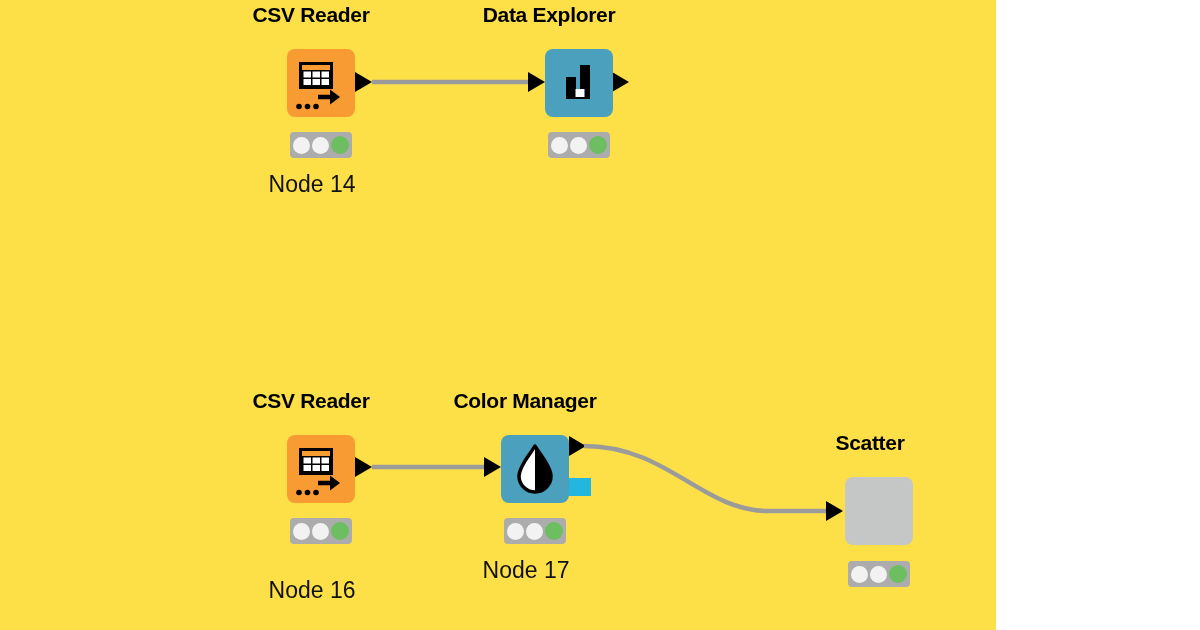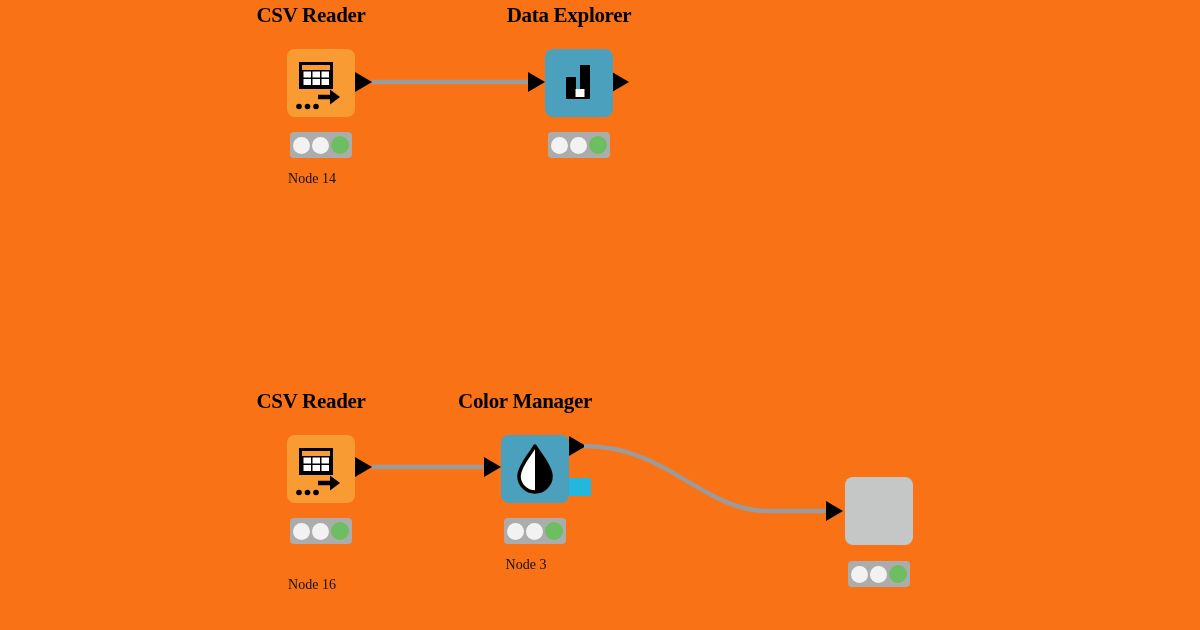--- a/index.html
+++ b/index.html
@@ -1,18 +1,18 @@
 <!DOCTYPE html>
 <html style="--source-node: #F99B33; --manager-node: #4BA0BD; --placeholder-node: #C5C6C6; --color-model-port: #23B7E0; --status-done: #6CBE60; --status-off: #F2F2F2; --traffic-bar: #ACACAC; --connection: #9B9B9B; --port: #000000;"><head>
 <meta charset="utf-8">
 <style>
   html,body { margin:0; padding:0; background:#ffffff; }
   .canvas {
-    position:relative; width:1200px; height:630px; background:#f97316;
-    font-family:Liberation Serif, serif; overflow:hidden;
+    position:relative; width:996px; height:630px; background:#fde047;
+    font-family:Liberation Sans, sans-serif; overflow:hidden;
   }
   svg.wires { position:absolute; left:0; top:0; }
   .wire { stroke:var(--connection); stroke-width:4.5; fill:none; }
   .port-tri { fill:var(--port); }
   .port-square { fill:var(--color-model-port); }
 
   .node-title {
     position:absolute; width:240px; text-align:center;
     font-size:21px; font-weight:700; letter-spacing:-0.3px; color:#000;
     white-space:nowrap;
@@ -28,30 +28,30 @@
   .traffic {
     position:absolute; width:62px; height:26px; border-radius:4px;
     background:var(--traffic-bar);
     display:flex; align-items:center; justify-content:center; gap:2px;
   }
   .dot { width:17px; height:17px; border-radius:50%; background:var(--status-off); }
   .dot.on { width:18px; height:18px; background:var(--status-done); }
 
   .node-label {
     position:absolute; width:200px; text-align:center;
-    font-size:14px; font-weight:400; color:#111; white-space:nowrap;
+    font-size:23px; font-weight:400; color:#111; white-space:nowrap;
   }
 
   
   .t14 { left:191px; top:3px; }
   .b14 { left:287px; top:49px; }
   .l14 { left:290px; top:132px; }
   .n14 { left:212px; top:171px; }
 
-  .t15 { left:449px; top:3px; }
+  .t15 { left:429px; top:3px; }
   .b15 { left:545px; top:49px; }
   .l15 { left:548px; top:132px; }
   .n15 { left:470px; top:171px; }
 
   
   .t16 { left:191px; top:389px; }
   .b16 { left:287px; top:435px; }
   .l16 { left:290px; top:518px; }
   .n16 { left:212px; top:557px;margin-top:20px; }
 
@@ -162,22 +162,23 @@
         </defs>
       <path d="M34,11 C30,18 18,31 18,41 a16,16 0 0 0 32,0 C50,31 38,18 34,11 Z" fill="#fff" stroke="#000" stroke-width="3.5" stroke-linejoin="round"></path>
       <path d="M34,11 C30,18 18,31 18,41 a16,16 0 0 0 32,0 C50,31 38,18 34,11 Z" fill="#000" clip-path="url(#dropletRight)"></path>
     </svg>
   </div>
   <div class="traffic l17">
     <span class="dot"></span>
     <span class="dot"></span>
     <span class="dot on"></span>
   </div>
-  <div class="node-label n17">Node 3</div>
+  <div class="node-label n17">Node 17</div>
 
+  <div class="node-title t18">Scatter</div>
   <div class="node-body placeholder b18"></div>
   <div class="traffic l18">
     <span class="dot"></span>
     <span class="dot"></span>
     <span class="dot on"></span>
   </div>
 
 </div>
 
 </body></html>

